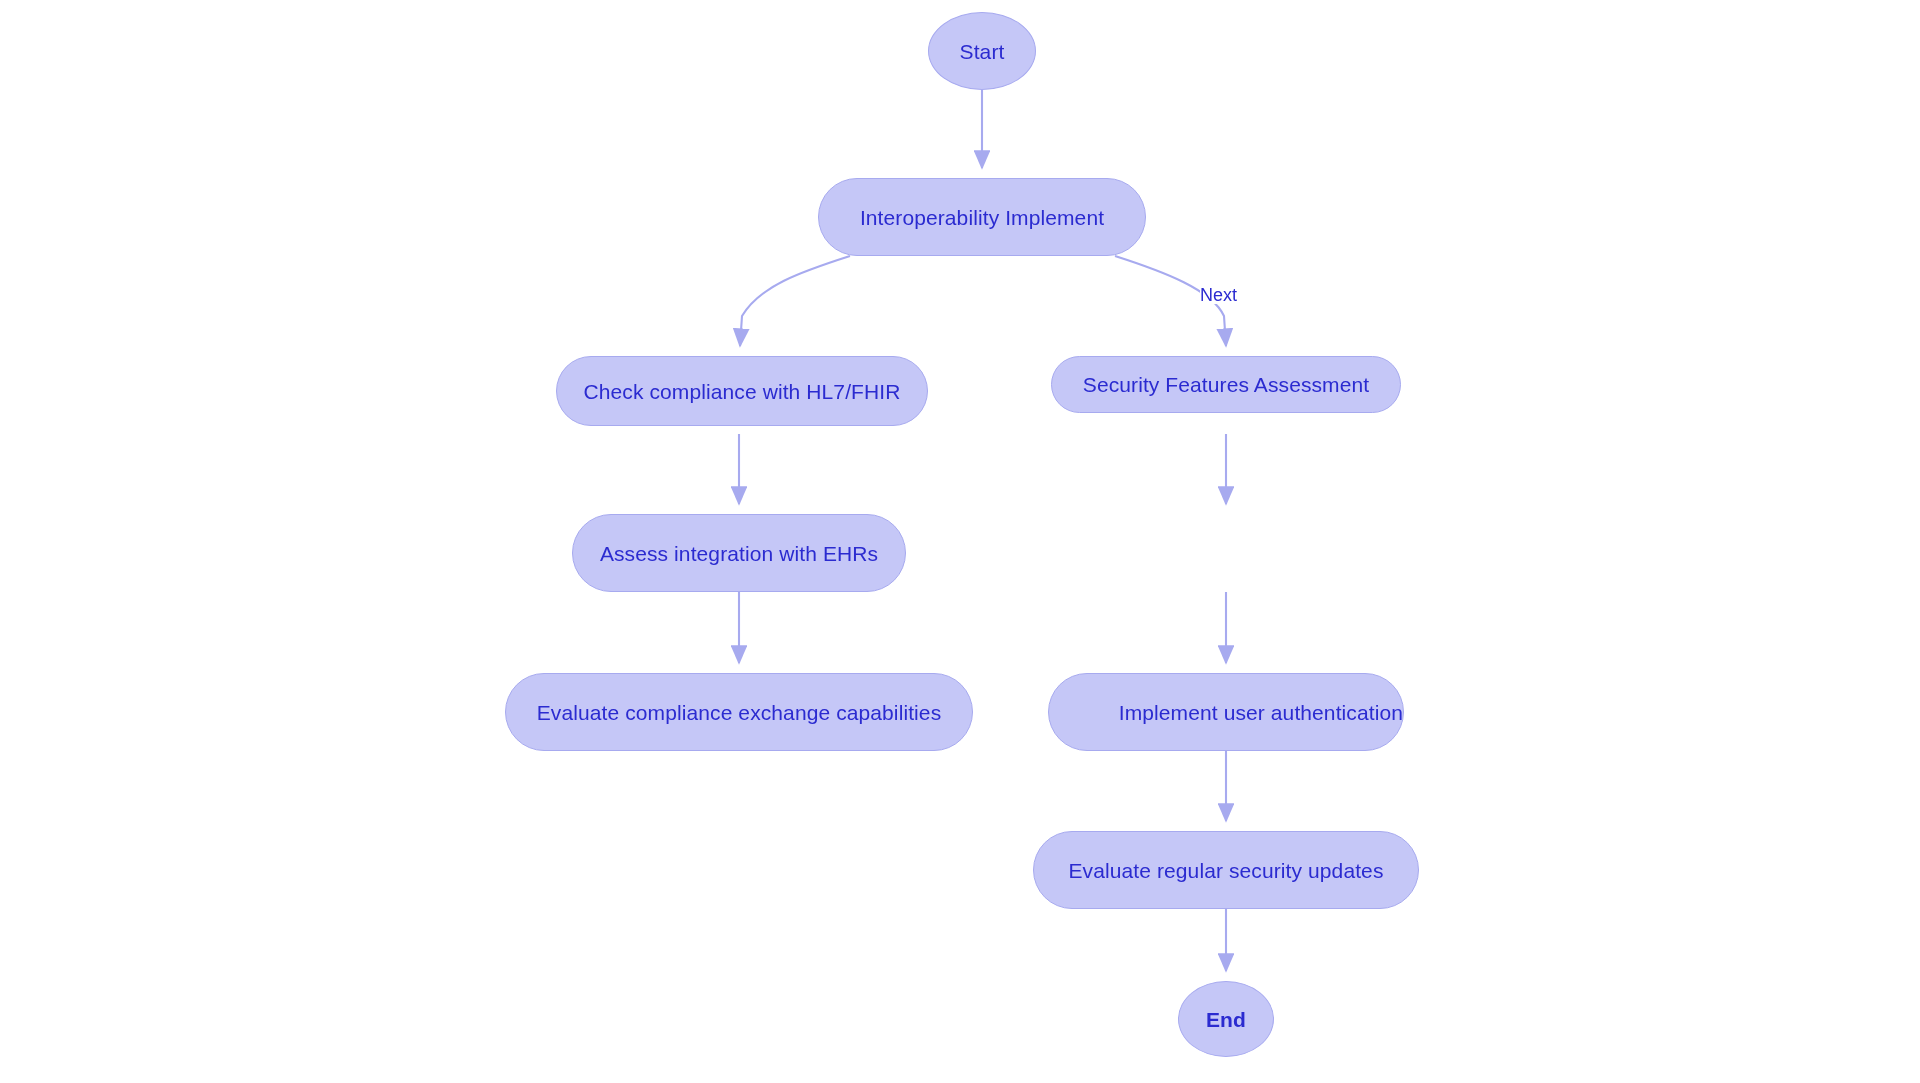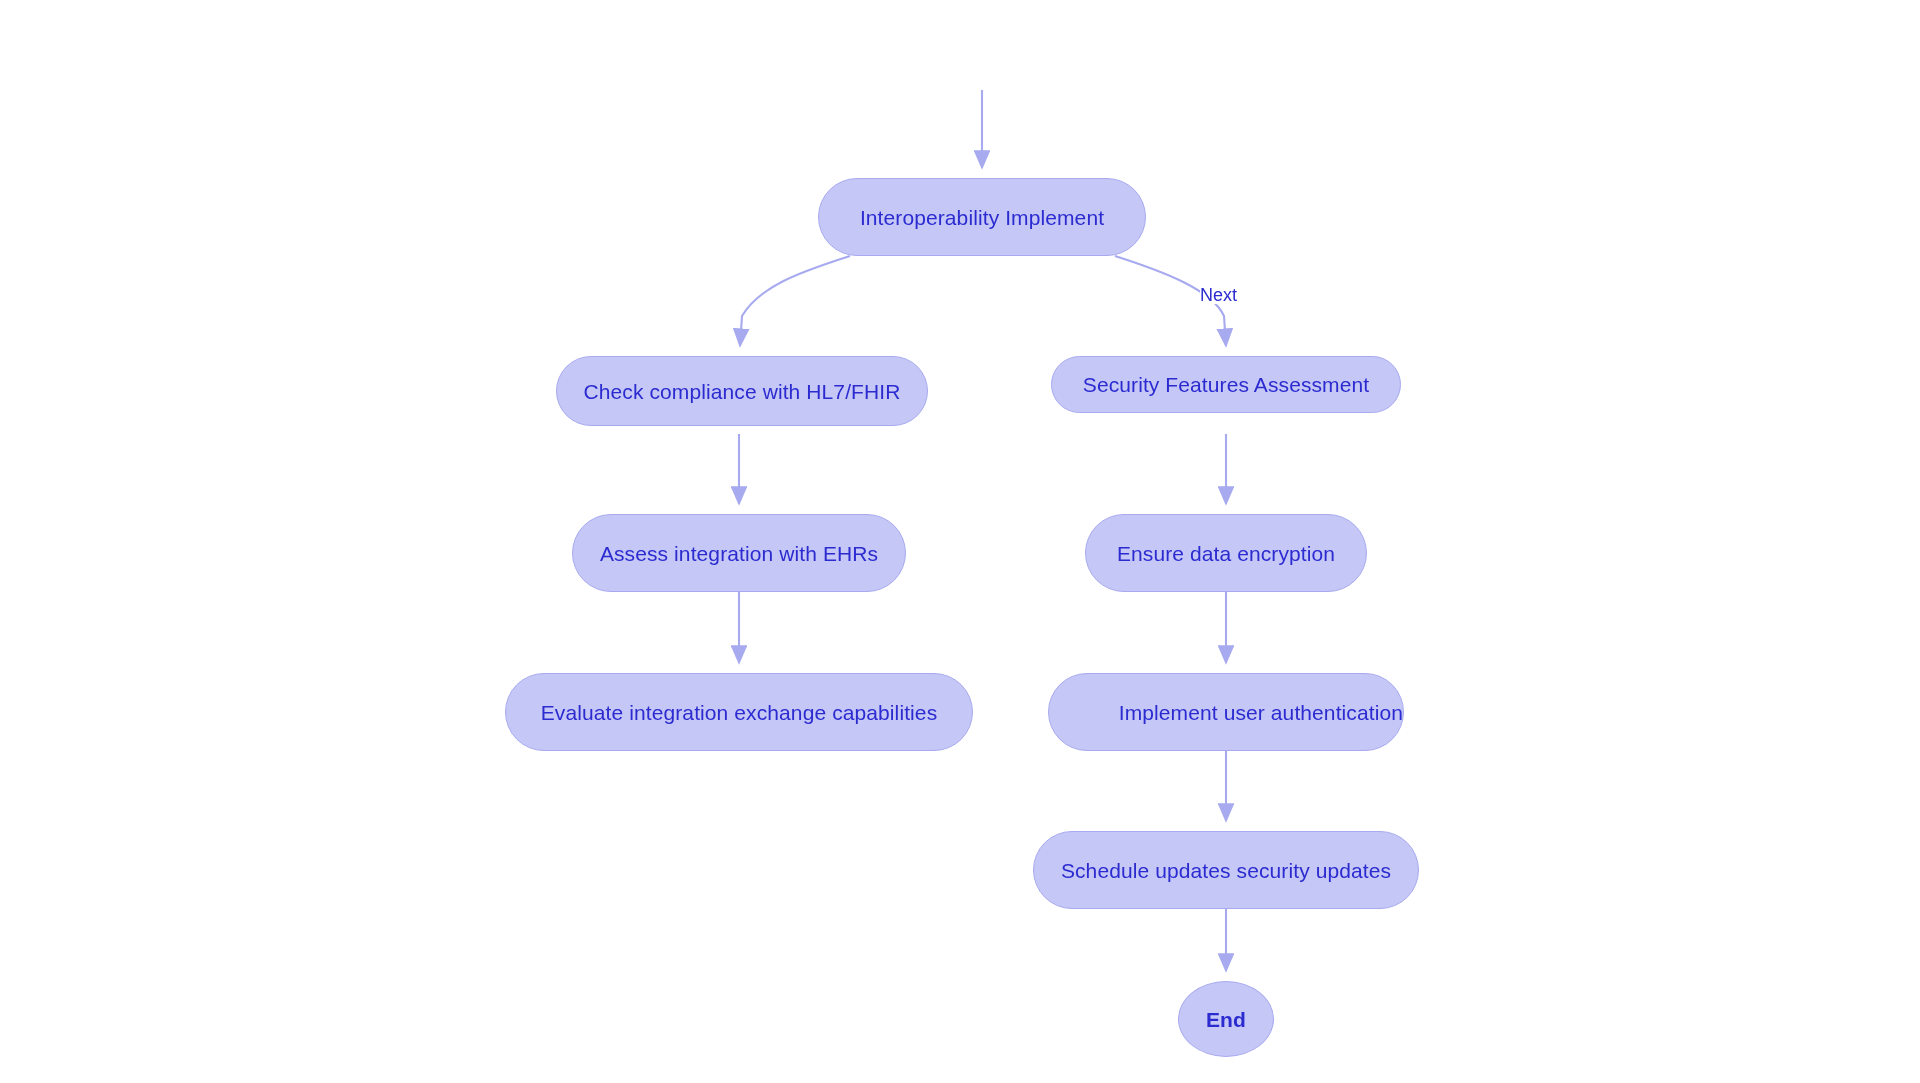--- a/index.html
+++ b/index.html
@@ -75,51 +75,51 @@
       <path d="M1115,256 C1165,272 1212,290 1224,316 L1226,346"></path>
       <path d="M739,434 L739,504"></path>
       <path d="M739,592 L739,663"></path>
       <path d="M1226,434 L1226,504"></path>
       <path d="M1226,592 L1226,663"></path>
       <path d="M1226,751 L1226,821"></path>
       <path d="M1226,909 L1226,971"></path>
     </g>
   </svg>
 
+  <div class="node terminal" style="left:928px; top:12px; width:108px; height:78px;">
+    <span>Start</span>
+  </div>
 
   <div class="node process" style="left:818px; top:178px; width:328px; height:78px;">
     <span>Interoperability Implement</span>
   </div>
 
   <div class="node process" style="left:556px; top:356px; width:372px; height:70px;">
     <span>Check compliance with HL7/FHIR</span>
   </div>
 
   <div class="node process" style="left:572px; top:514px; width:334px; height:78px;">
     <span>Assess integration with EHRs</span>
   </div>
 
   <div class="node process" style="left:505px; top:673px; width:468px; height:78px;">
-    <span>Evaluate integration exchange capabilities</span>
+    <span>Evaluate compliance exchange capabilities</span>
   </div>
 
   <div class="node process" style="left:1051px; top:356px; width:350px; height:57px;">
     <span>Security Features Assessment</span>
   </div>
 
-  <div class="node process" style="left:1085px; top:514px; width:282px; height:78px;">
-    <span>Ensure data encryption</span>
-  </div>
 
   <div class="node process" style="left:1048px; top:673px; width:356px; height:78px;justify-content:flex-end;">
     <span>Implement user authentication</span>
   </div>
 
   <div class="node process" style="left:1033px; top:831px; width:386px; height:78px;">
-    <span>Schedule updates security updates</span>
+    <span>Evaluate regular security updates</span>
   </div>
 
   <div class="node terminal" style="left:1178px; top:981px; width:96px; height:76px;font-weight:bold;">
     <span>End</span>
   </div>
 
   <div class="edge-label" style="left:1200px; top:286px;">Next</div>
 
 </div>
 

